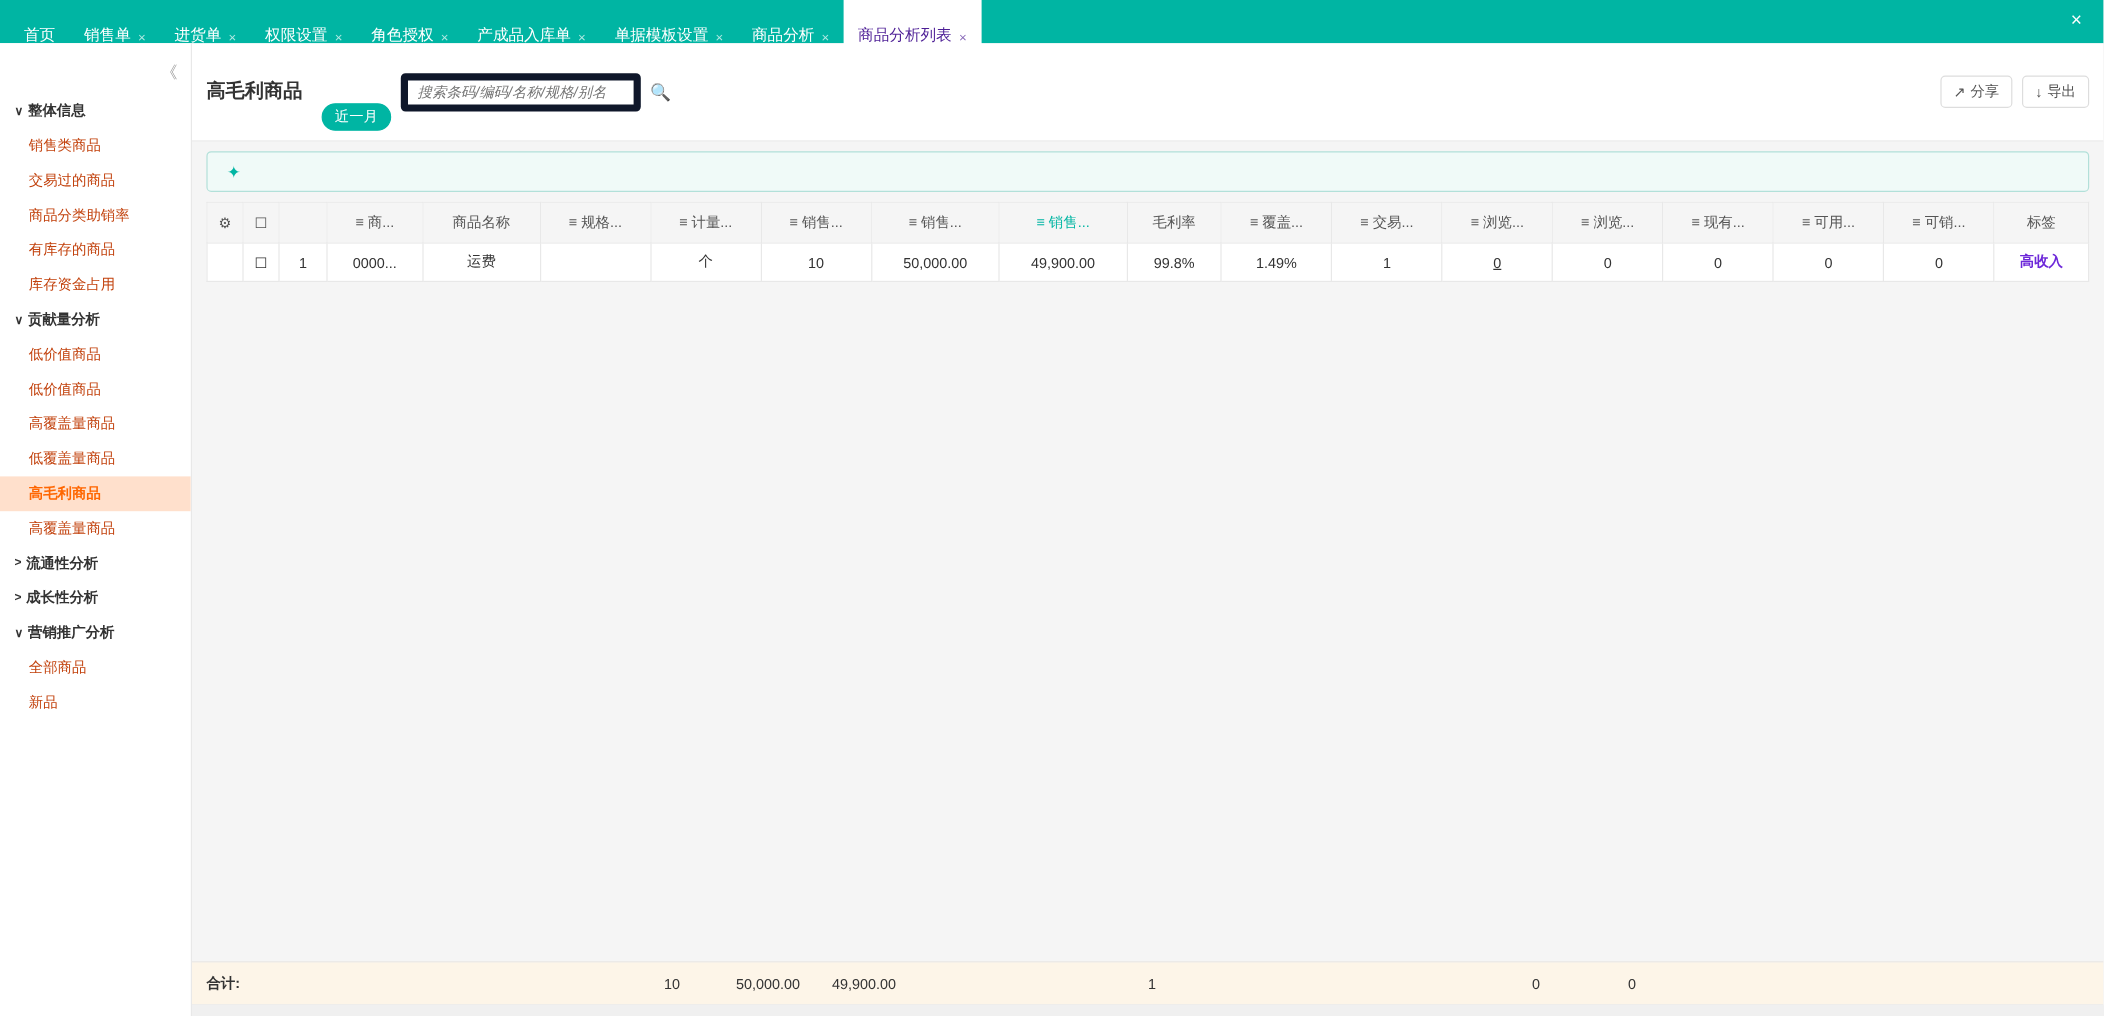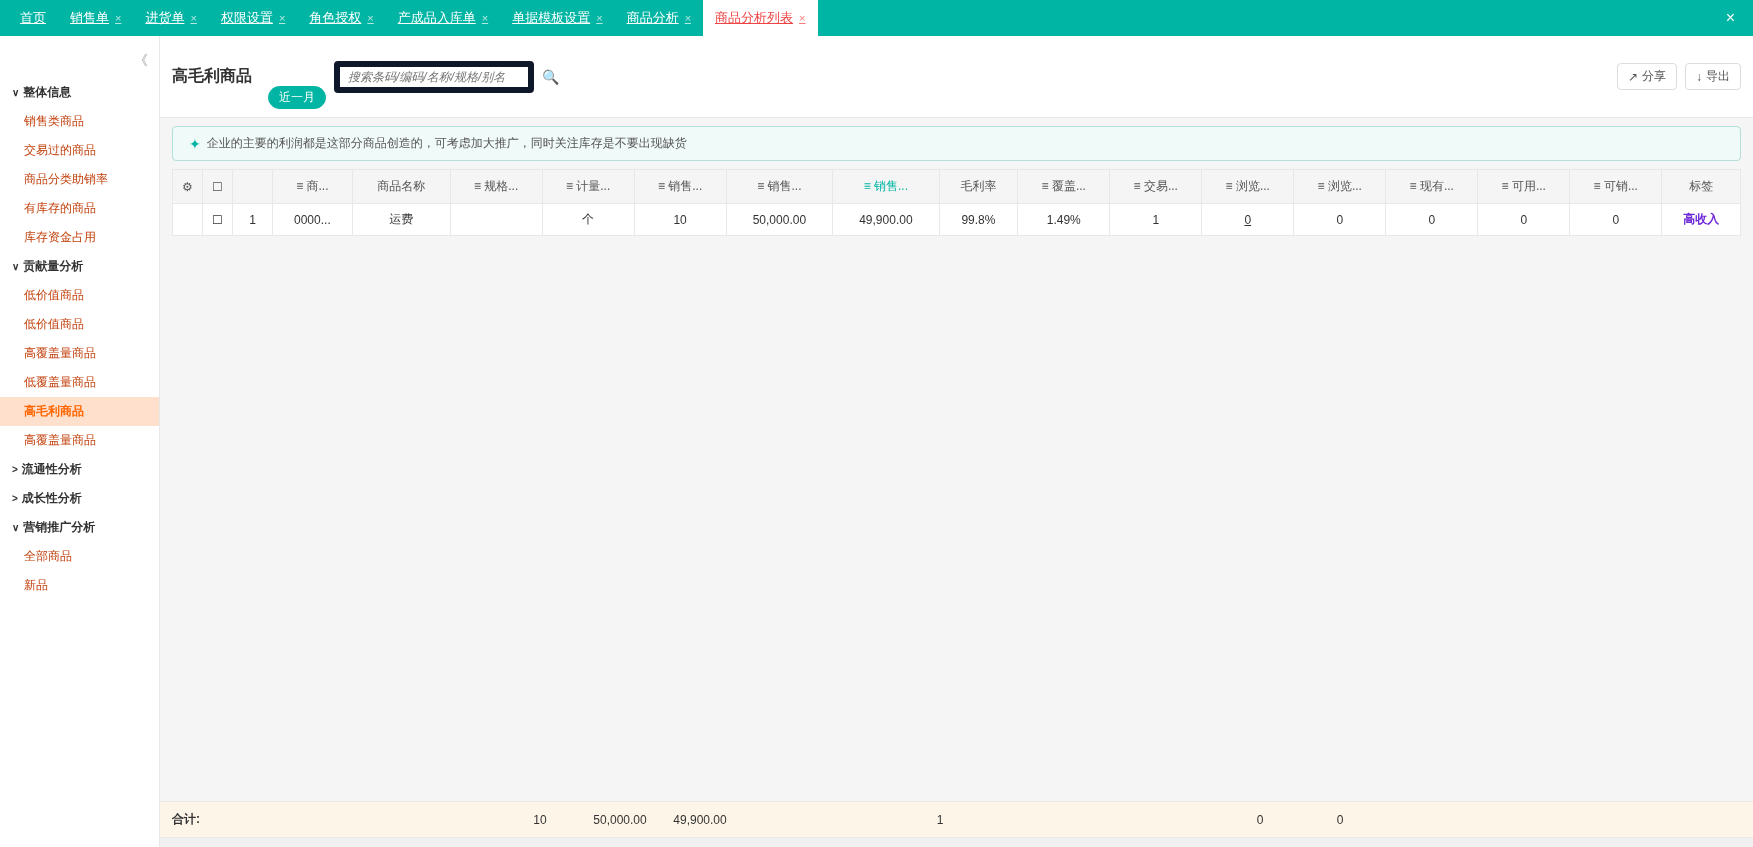--- a/index.html
+++ b/index.html
@@ -4,24 +4,24 @@
   <style>
     * { margin: 0; padding: 0; box-sizing: border-box; }
     body { font-family: 'Microsoft YaHei', Arial, sans-serif; font-size: 12px; background: #f5f5f5; color: #333; overflow: hidden; width: 1753px; height: 847px; }
 
     
     .top-nav {
       display: flex; align-items: center; background: #00b5a3; height: 36px; padding: 0 8px;
       color: #fff; font-size: 13px; flex-shrink: 0;
     }
     .top-nav .nav-item {
-      padding: 0 12px; height: 39px; display: flex; align-items: center; cursor: pointer;
-      white-space: nowrap; position: relative; text-decoration: underline;
-    }
-    .top-nav .nav-item.active { background: #fff; color: #ef4444; }
+      padding: 0 12px; height: 39px; display: flex; align-items: flex-end; cursor: pointer;
+      white-space: nowrap; position: relative;
+    }
+    .top-nav .nav-item.active { background: #fff; color: #4c1d95; }
     .top-nav .nav-item .close-btn { margin-left: 6px; font-size: 11px; opacity: 0.7; }
     .top-nav .spacer { flex: 1; }
     .top-nav .nav-close { padding: 0 10px; font-size: 16px; cursor: pointer; }
 
     
     .main-layout { display: flex; height: calc(847px - 36px); }
 
     
     .sidebar {
       width: 160px; background: #fff; border-right: 1px solid #e8e8e8; overflow-y: auto;
@@ -95,21 +95,21 @@
     .col-check { width: 30px; }
     .col-num { width: 40px; }
     .tag-high { color: #6d28d9; font-weight: bold; }
     .underline { text-decoration: underline; cursor: pointer; }
 
     
     .footer-summary {
       display: flex; align-items: center; background: #fdf5e8;
       border-top: 1px solid #e8e8e8; padding: 8px 12px; font-size: 12px; min-height: 36px;
     }
-    .summary-label { font-weight: bold; margin-right: 20px; }
+    .summary-label { font-weight: bold; margin-right: 40px; }
     .summary-values { display: flex; gap: 0; flex: 1; }
     .summary-cell { 
       min-width: 80px; text-align: center; padding: 0 6px;
     }
 
     
     .bottom-scrollbar {
       height: 10px; background: #f0f0f0; overflow-x: auto; border-top: 1px solid #e8e8e8;
     }
     .bottom-scrollbar-inner { width: 2000px; height: 10px; }
@@ -252,21 +252,20 @@
         <span>分享</span>
       </button>
       <button class="action-btn">
         <span>↓</span>
         <span>导出</span>
       </button>
     </div>
 
     <div class="info-banner">
       <span class="info-icon">✦</span>
-      <span>企业的主要的利润都是这部分商品创造的，可考虑加大推广，同时关注库存是不要出现缺货</span>
     </div>
 
     <div class="table-wrapper">
       <table>
         <thead>
           <tr>
             <th class="col-settings">⚙</th>
             <th class="col-check">☐</th>
             <th class="col-num"></th>
             <th>

